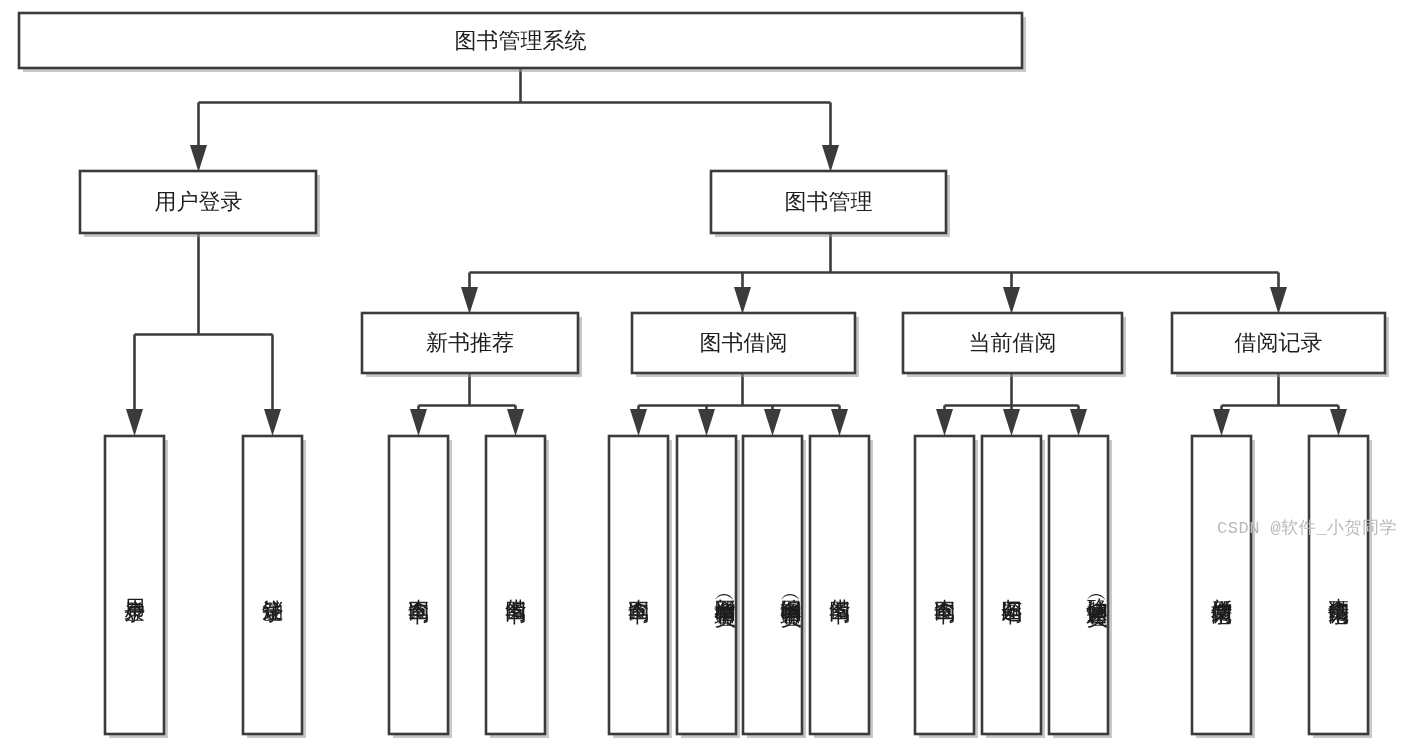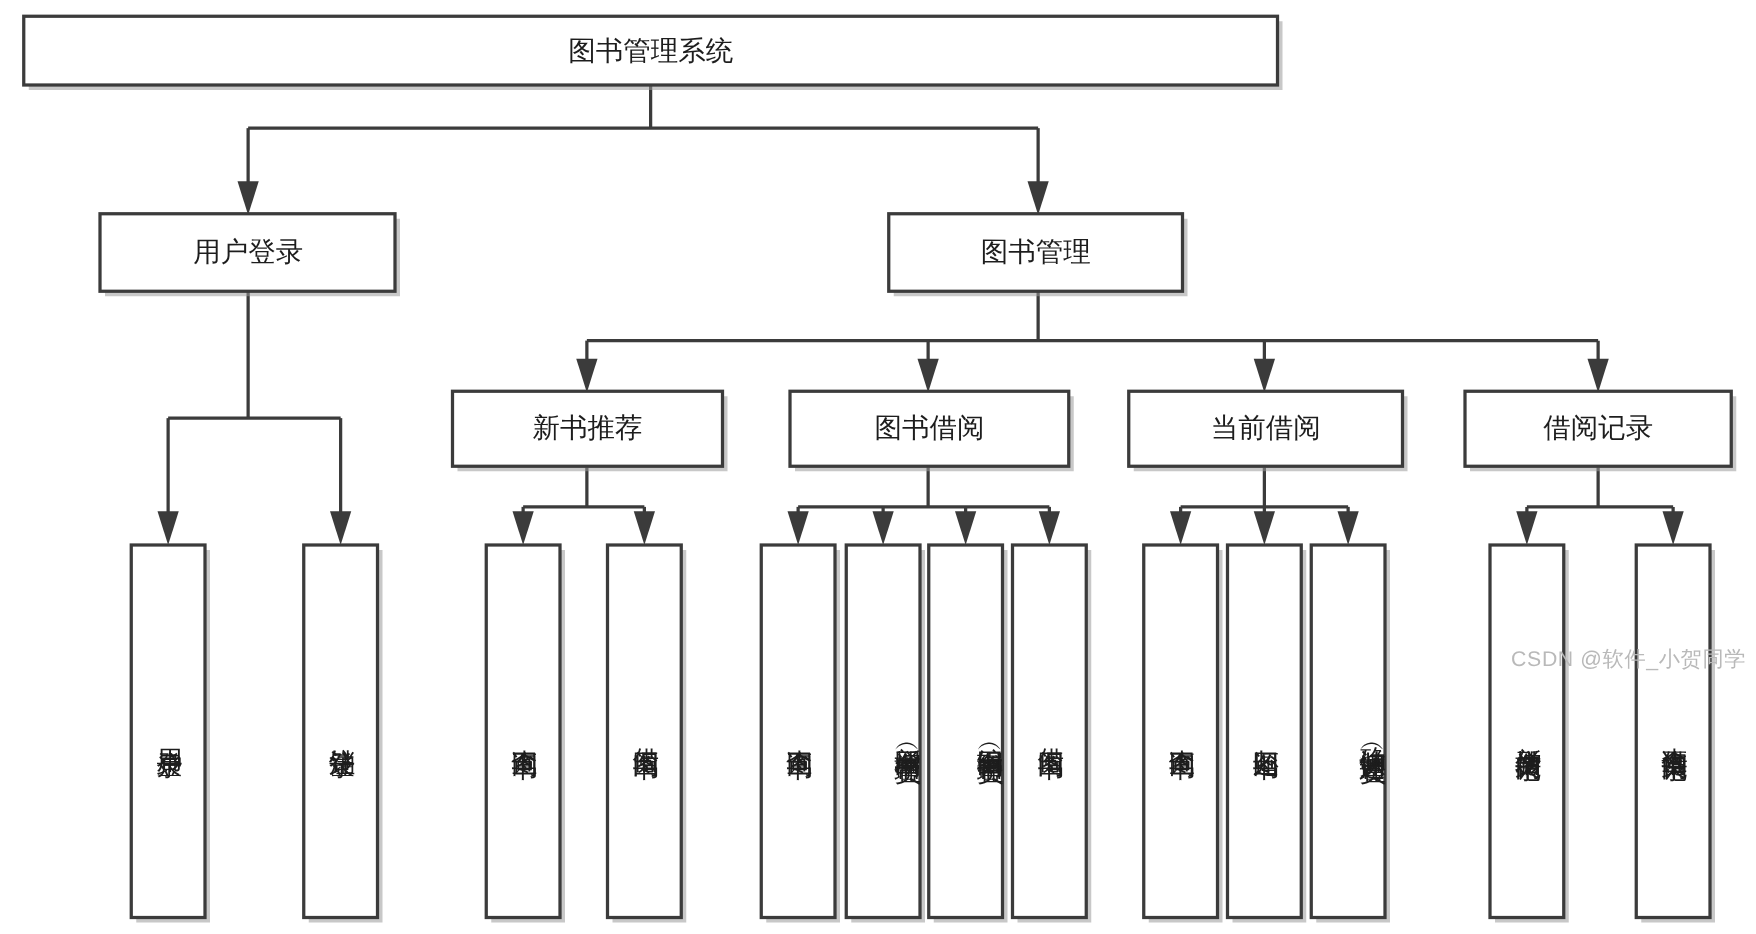--- a/index.html
+++ b/index.html
@@ -66,21 +66,21 @@
     align-items: center;
     justify-content: center;
     text-align: center;
     white-space: nowrap;
     pointer-events: none;
   }
   .watermark {
     position: absolute;
     right: 8px;
     bottom: 6px;
-    font-family: Liberation Sans, sans-serif;
+    font-family: Liberation Mono, monospace;
     font-size: 17px;
     color: #b9b9b9;
     letter-spacing: 0.5px;
     white-space: nowrap;
   }
 </style>
 </head>
 <body>
 
 <div id="diagram-root">

